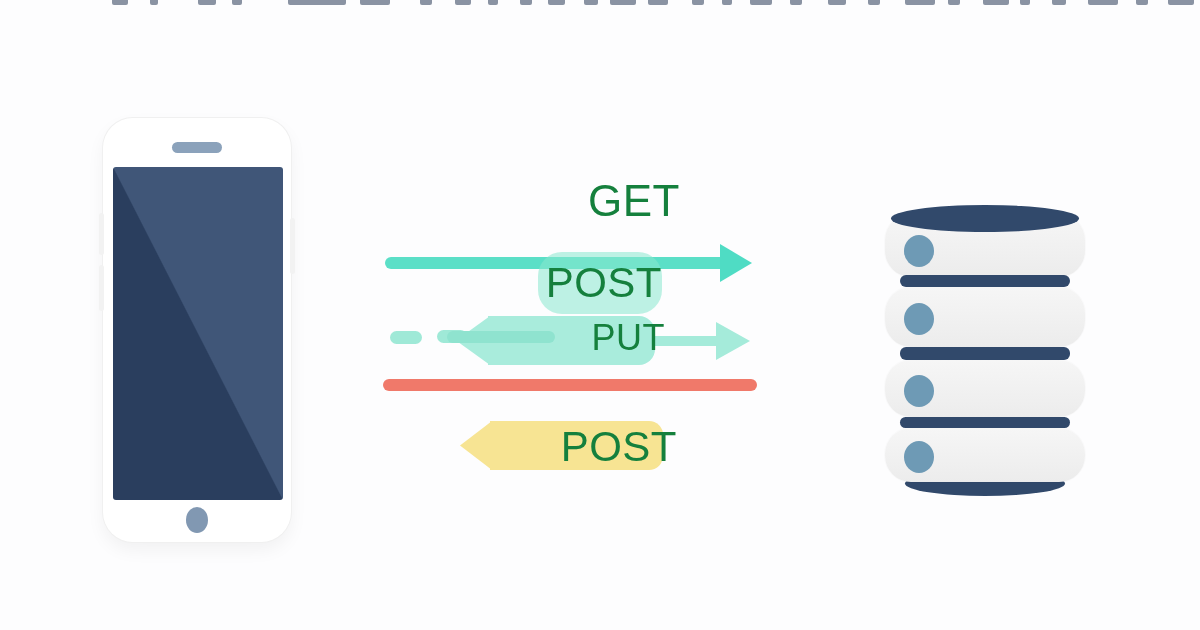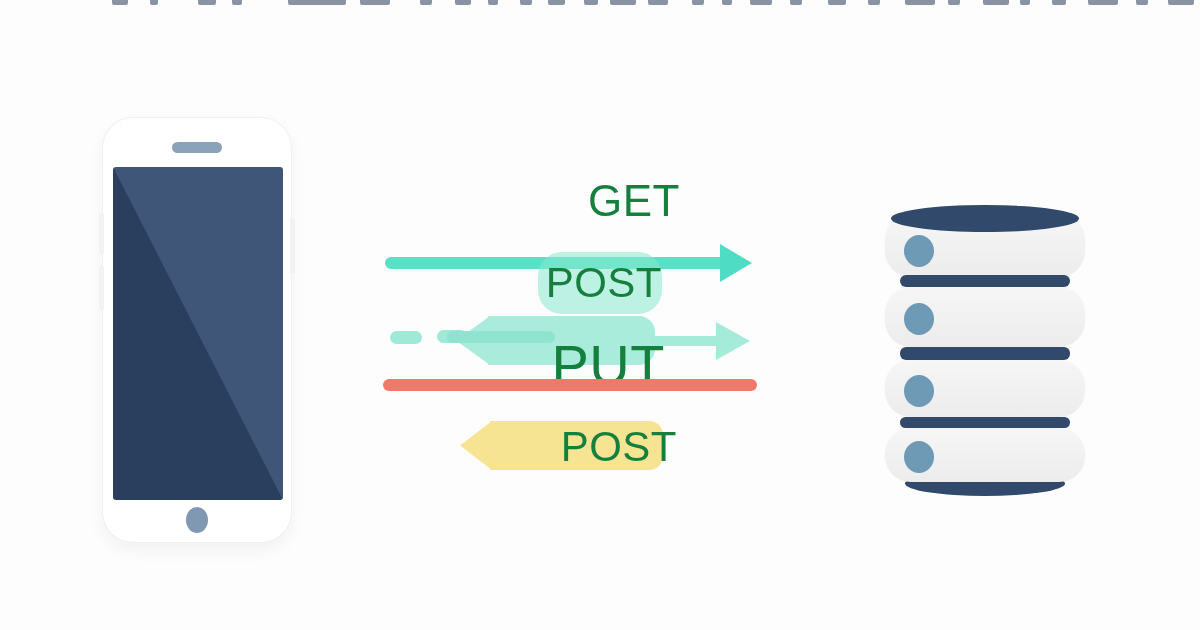--- a/index.html
+++ b/index.html
@@ -18,21 +18,21 @@
   .side-btn.l2{left:-4px;top:147px;height:46px;}
   .side-btn.r1{right:-4px;top:100px;height:56px;}
   .speaker{position:absolute;left:69px;top:24px;width:50px;height:11px;border-radius:6px;background:#8ba2bb;}
   .screen{position:absolute;left:10px;top:49px;width:170px;height:333px;border-radius:3px;
           background:linear-gradient(to top right,#2a3e5e 49.8%,#405678 50.2%);}
   .home-btn{position:absolute;left:83px;top:389px;width:22px;height:26px;border-radius:50%;background:#8198b2;}
   
   .method-label{position:absolute;font-weight:400;color:#15803d;text-align:right;letter-spacing:0.5px;}
   .lbl-get{left:500px;top:176px;width:180px;font-size:44px;}
   .lbl-post{position:static;width:100%;font-size:42px;}
-  .lbl-put{left:520px;top:332px;width:145px;font-size:56px;}
+  .lbl-put{left:520px;top:317px;width:145px;font-size:36px;}
   .lbl-delete{left:525px;top:423px;width:152px;font-size:42px;}
   
   .post-shaft{position:absolute;left:385px;top:257px;width:345px;height:12px;border-radius:6px;background:#5bdfc7;}
   .post-head{position:absolute;left:720px;top:244px;width:32px;height:38px;background:#4fdcc4;
              clip-path:polygon(0 0,100% 50%,0 100%);}
   .post-pill{position:absolute;left:538px;top:252px;width:124px;height:62px;border-radius:24px;
              background:rgba(137,231,206,0.55);display:flex;align-items:center;justify-content:center;}
   
   .put-dash1{position:absolute;left:390px;top:331px;width:32px;height:13px;border-radius:7px;background:#9fe9d7;}
   .put-dash2{position:absolute;left:437px;top:330px;width:30px;height:13px;border-radius:7px;background:#9fe9d7;}

